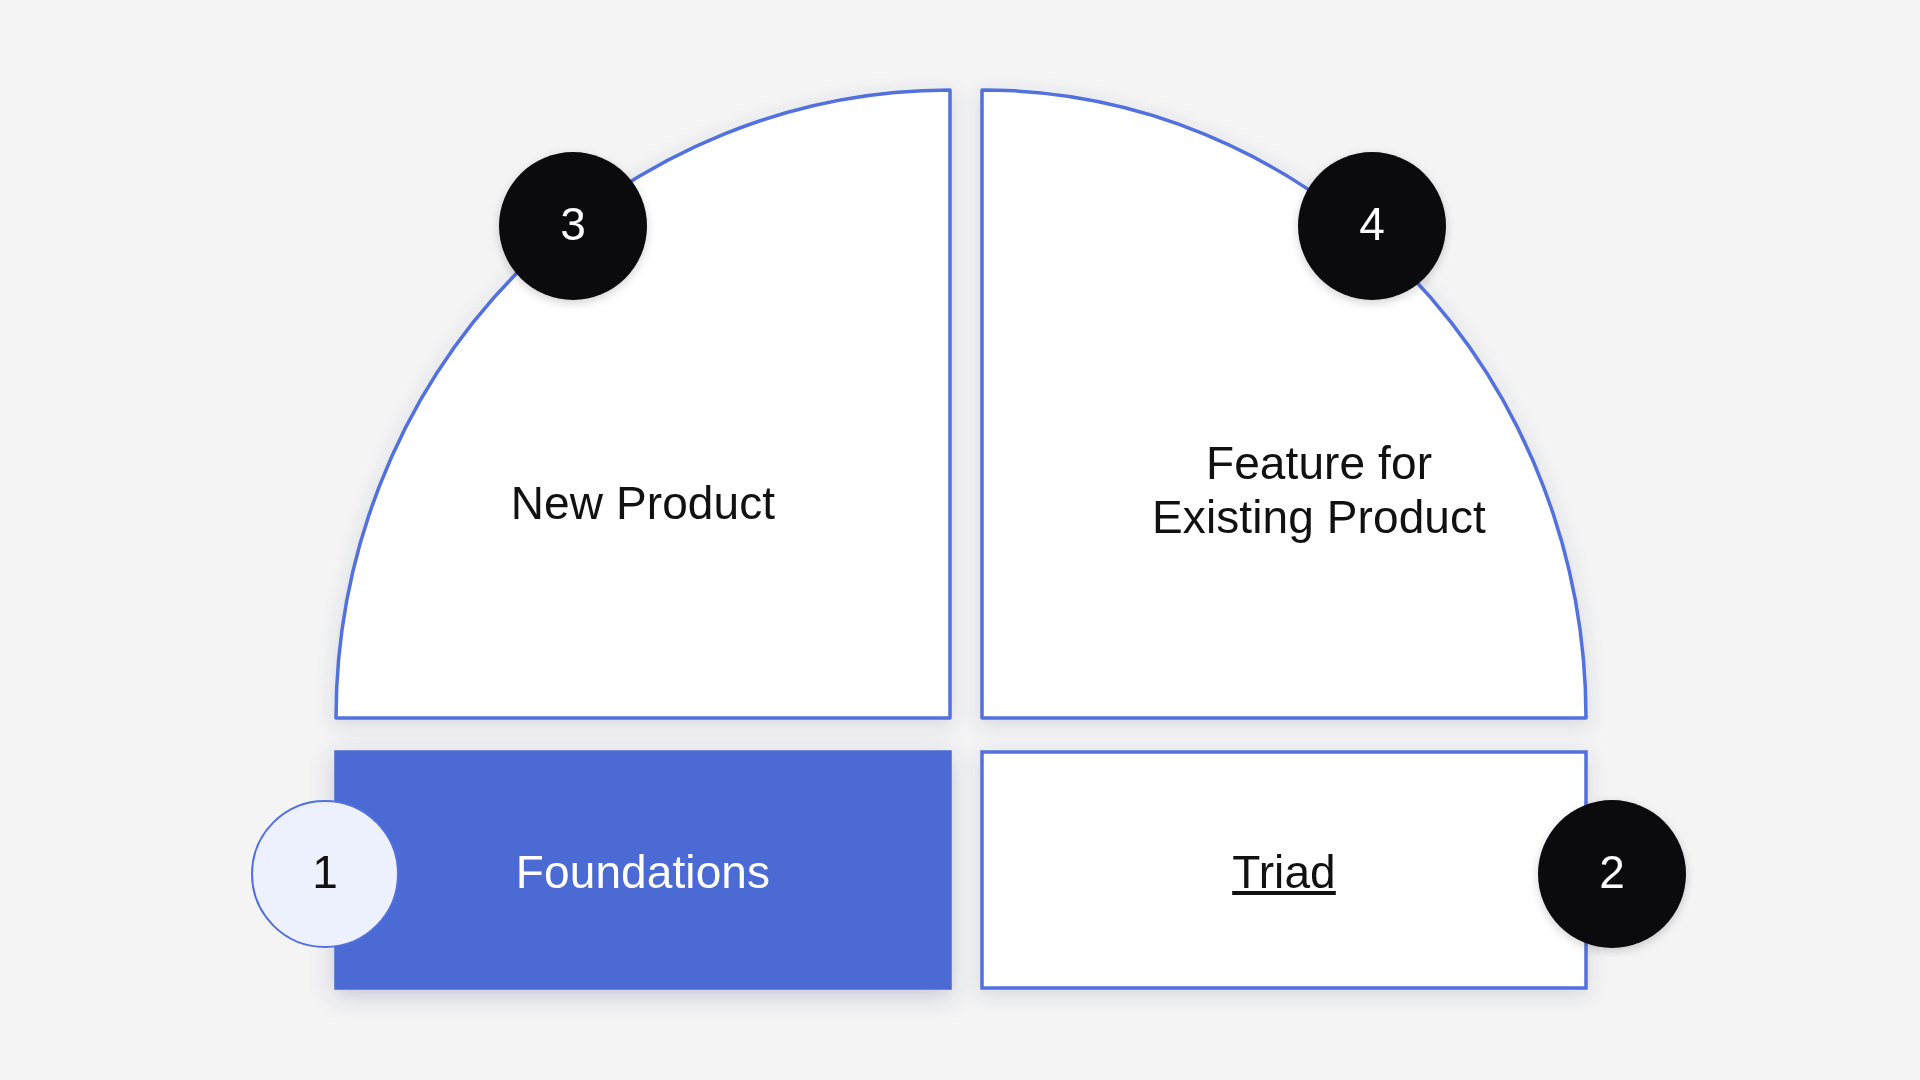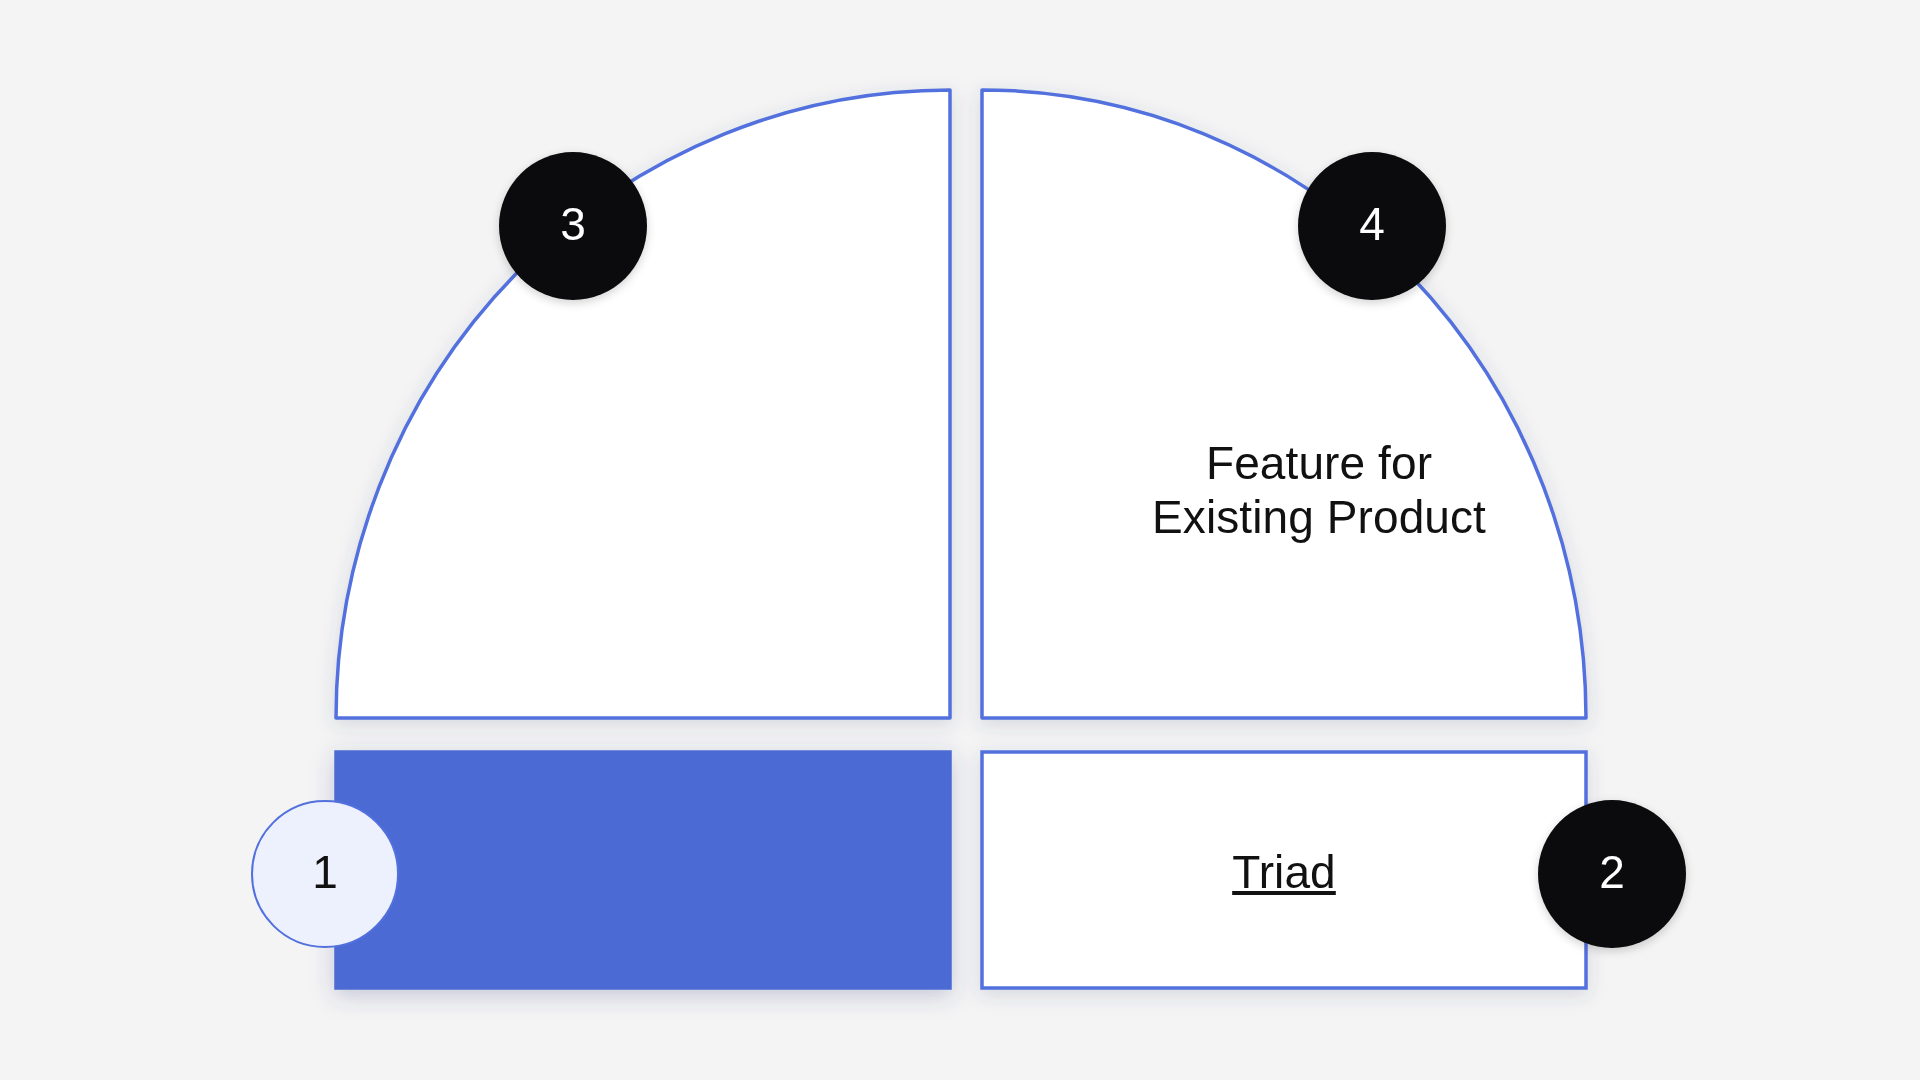--- a/index.html
+++ b/index.html
@@ -137,24 +137,26 @@
 
     <g filter="url(#soft-shadow-strong)">
       <rect class="hit" x="336" y="752" width="614" height="236" fill="#4c6bd4" stroke="#4c6bd4" stroke-width="3.5"></rect>
     </g>
 
     <g filter="url(#soft-shadow)">
       <rect class="hit" x="982" y="752" width="604" height="236" fill="#ffffff" stroke="#5271de" stroke-width="3.5"></rect>
     </g>
   </svg>
 
+  <div class="shape-label" id="label-new-product">New Product</div>
 
   <div class="shape-label" id="label-feature-existing">Feature for
 Existing Product</div>
 
+  <div class="shape-label" id="label-foundations">Foundations</div>
 
   <div class="shape-label" id="label-triad">Triad</div>
 
   <div class="badge badge-light" id="badge-1">
     <span class="badge-num">1</span>
   </div>
 
   <div class="badge badge-dark" id="badge-2">
     <span class="badge-num">2</span>
   </div>

